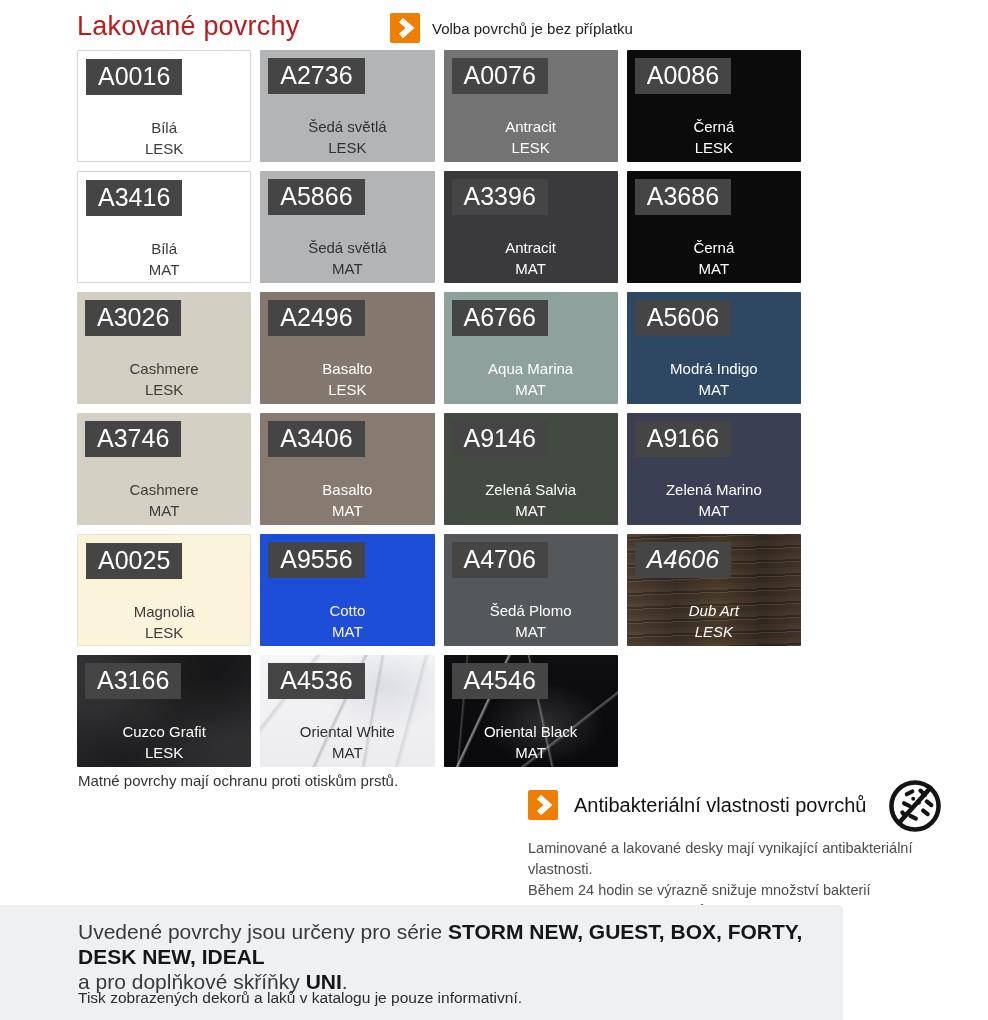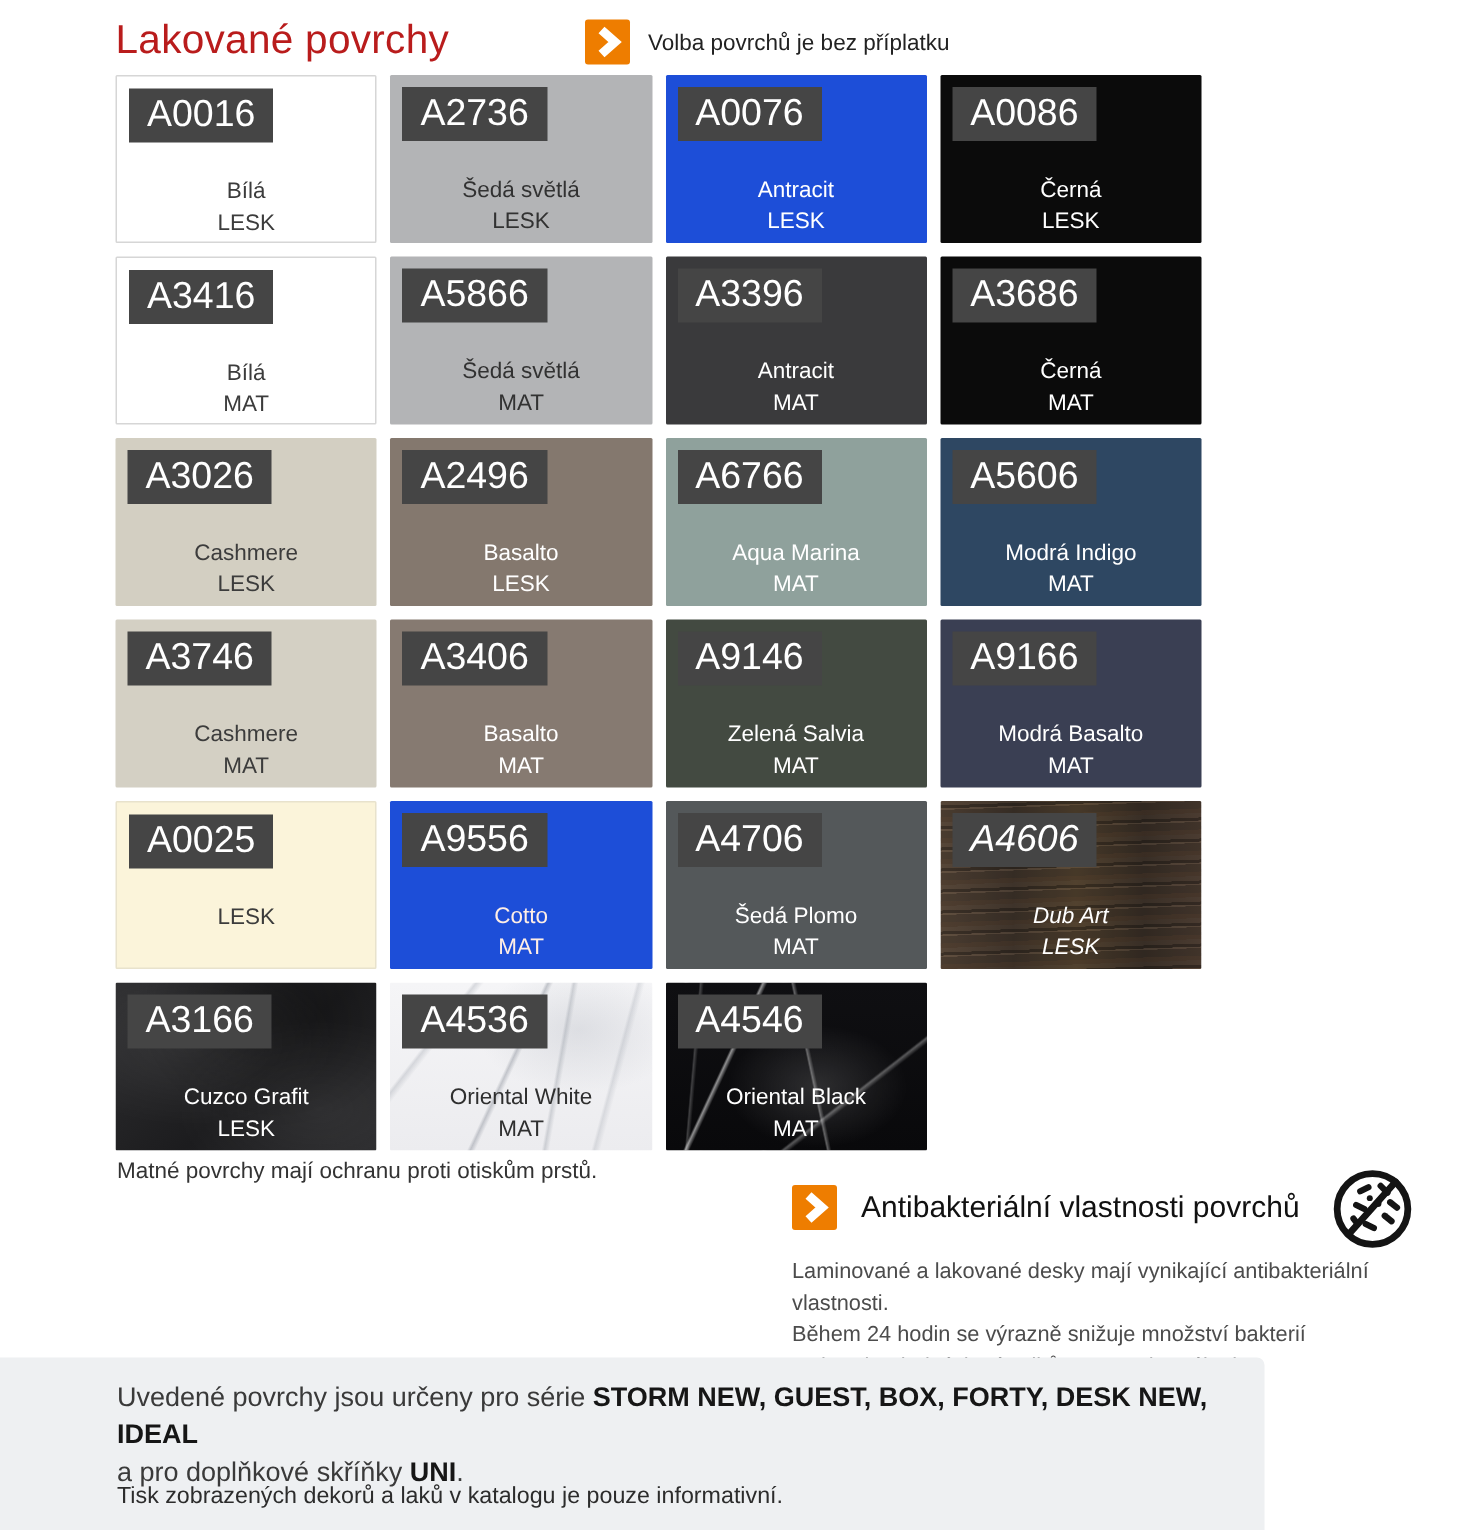--- a/index.html
+++ b/index.html
@@ -52,21 +52,21 @@
 
   .antibact { position:absolute; left:528px; top:790px; width:440px; }
   .antibact-head { display:flex; align-items:center; gap:16px; }
   .antibact-title { font-size:20px; color:#111; }
   .bacteria-wrap { position:absolute; left:886px; top:777px; width:58px; height:58px; }
   .antibact-body { position:absolute; left:528px; top:838px; width:446px;
     font-size:14.5px; line-height:21px; color:#4c4c4c; }
 
   .footer-band { position:absolute; left:0; top:905px; width:843px; height:115px;
     background:var(--band,#eef0f2); border-top-right-radius:5px; }
-  .series-note { position:absolute; left:78px; top:14px; font-size:18px;
+  .series-note { position:absolute; left:78px; top:14px; font-size:21px;
     line-height:25px; color:#3a3a3a; }
   .series-note b { font-weight:bold; color:#161616; }
   .print-note { position:absolute; left:78px; top:84px; font-size:15.5px; color:#2c2c2c; }
 </style>
 </head>
 <body>
 
 <h1 class="page-title">Lakované povrchy</h1>
 
 <div class="header-note">
@@ -86,21 +86,21 @@
         <div>LESK</div>
       </div>
     </div>
     <div class="swatch" style="background: rgb(179, 180, 182); color: rgb(50, 50, 50);">
       <span class="code-badge">A2736</span>
       <div class="labels">
         <div>Šedá světlá</div>
         <div>LESK</div>
       </div>
     </div>
-    <div class="swatch" style="background: #1d4ed8; color: rgb(255, 255, 255);">
+    <div class="swatch" style="background: #737373; color: rgb(255, 255, 255);">
       <span class="code-badge">A0076</span>
       <div class="labels">
         <div>Antracit</div>
         <div>LESK</div>
       </div>
     </div>
     <div class="swatch" style="background: rgb(11, 11, 11); color: rgb(255, 255, 255);">
       <span class="code-badge">A0086</span>
       <div class="labels">
         <div>Černá</div>
@@ -180,27 +180,28 @@
     <div class="swatch" style="background: rgb(67, 74, 65); color: rgb(255, 255, 255);">
       <span class="code-badge">A9146</span>
       <div class="labels">
         <div>Zelená Salvia</div>
         <div>MAT</div>
       </div>
     </div>
     <div class="swatch" style="background: rgb(58, 63, 83); color: rgb(255, 255, 255);">
       <span class="code-badge">A9166</span>
       <div class="labels">
-        <div>Modrá Basalto</div>
+        <div>Zelená Marino</div>
         <div>MAT</div>
       </div>
     </div>
     <div class="swatch" style="background: rgb(251, 244, 218); border: 1px solid rgb(232, 226, 204); color: rgb(60, 60, 60);">
       <span class="code-badge">A0025</span>
       <div class="labels">
+        <div>Magnolia</div>
         <div>LESK</div>
       </div>
     </div>
     <div class="swatch" style="background: #1d4ed8; color: rgb(255, 238, 229);">
       <span class="code-badge">A9556</span>
       <div class="labels">
         <div>Cotto</div>
         <div>MAT</div>
       </div>
     </div>

